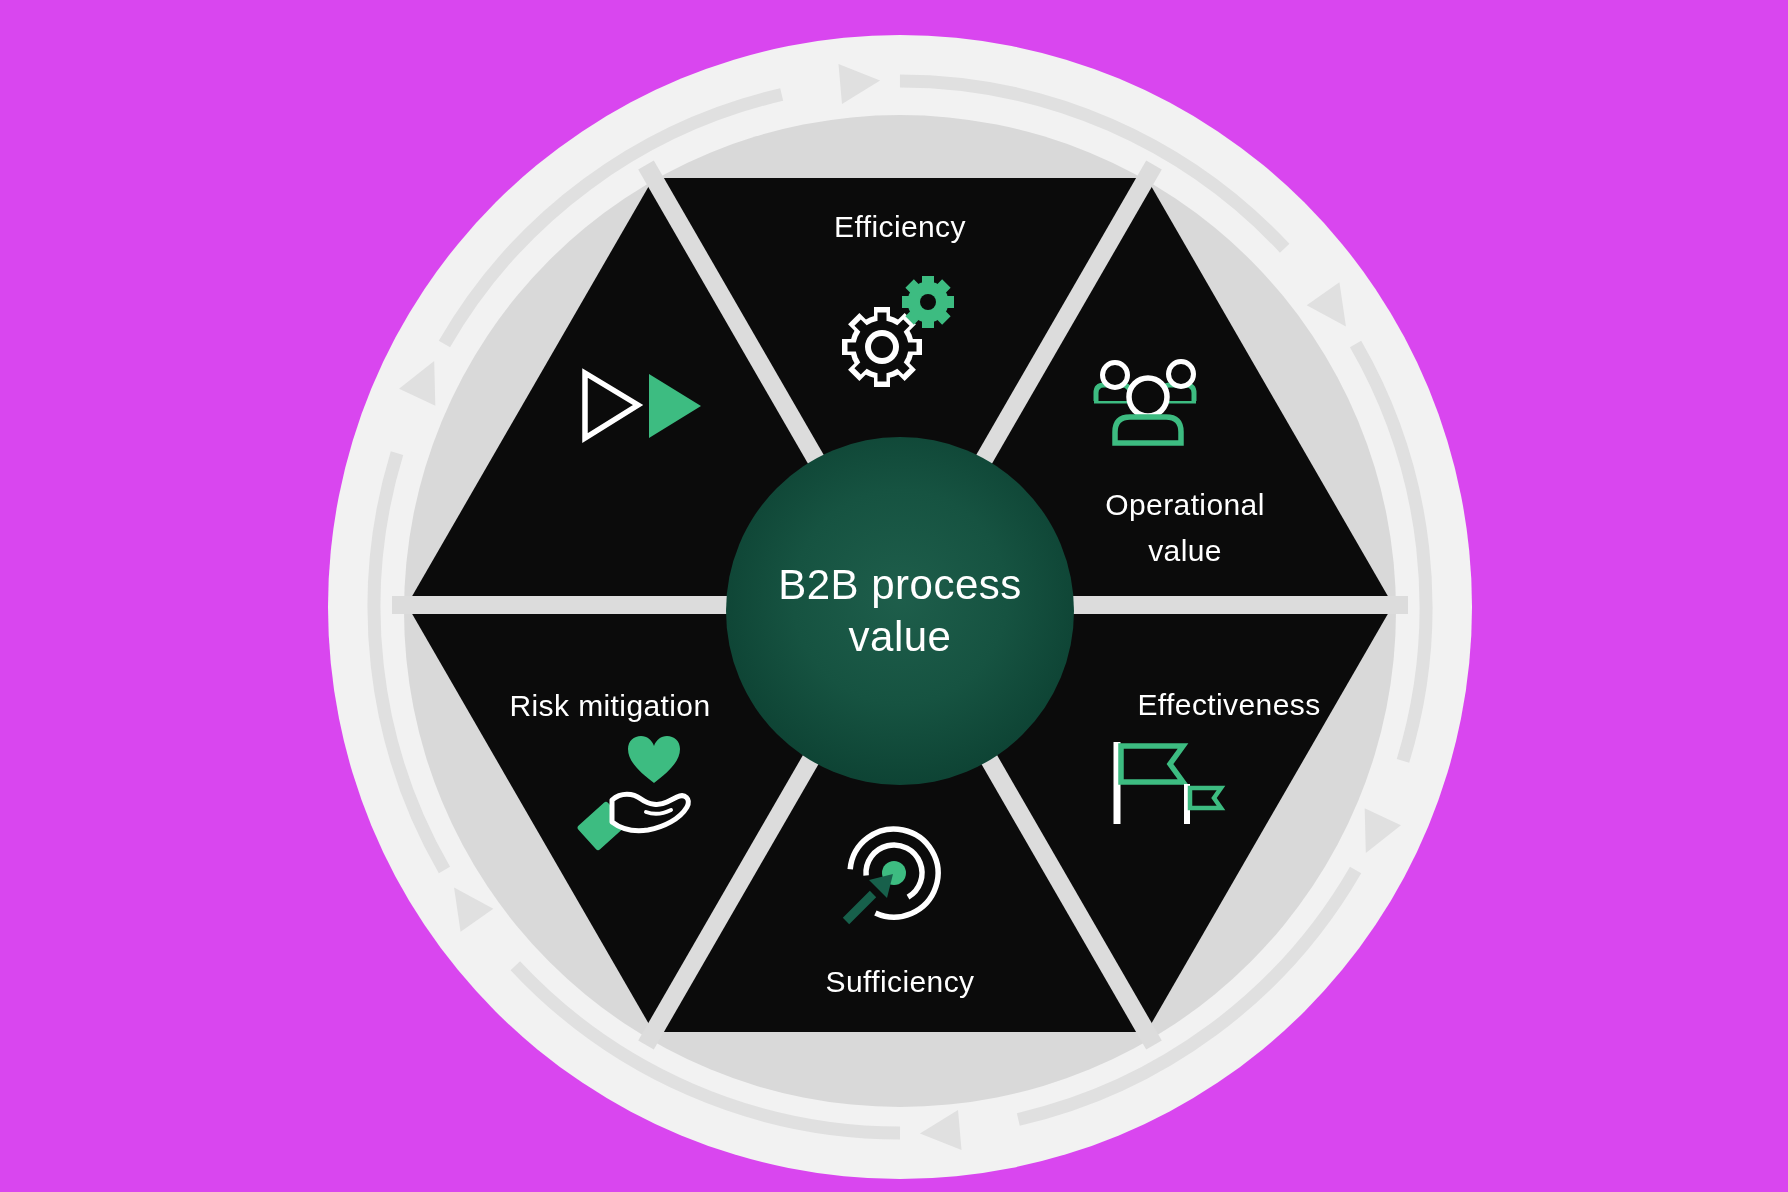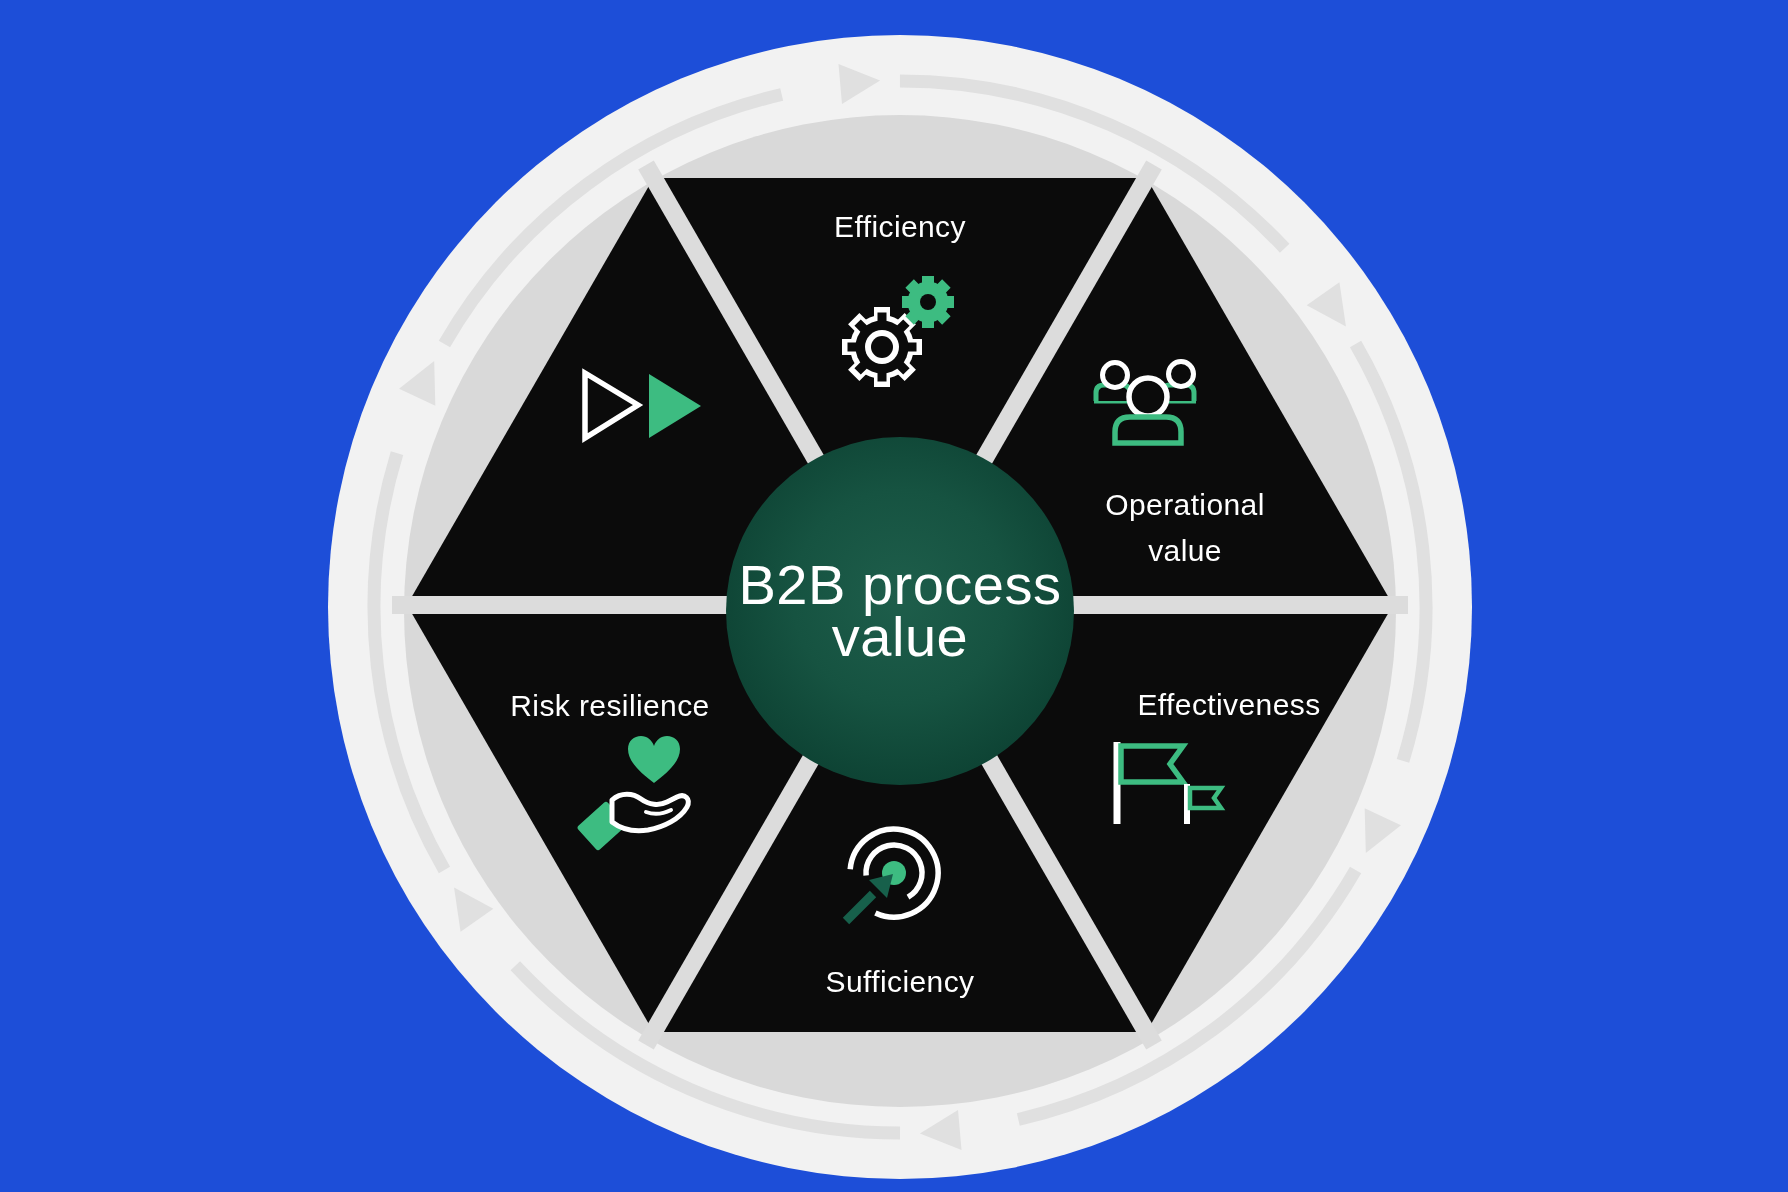--- a/index.html
+++ b/index.html
@@ -1,21 +1,21 @@
 <!DOCTYPE html>
 <html><head>
 <meta charset="utf-8">
 <style>
   html,body{margin:0;padding:0;background:#fff;}
-  .stage{position:relative;width:1788px;height:1192px;background:#1d4ed8;overflow:hidden;
+  .stage{position:relative;width:1788px;height:1192px;background:#d946ef;overflow:hidden;
          font-family:"Liberation Sans",sans-serif;}
   .stage svg{position:absolute;left:0;top:0;}
   .lbl{position:absolute;transform:translate(-50%,-50%);color:#ffffff;
        font-size:30px;line-height:46px;letter-spacing:.4px;text-align:center;white-space:nowrap;}
-  .lbl-center{font-size:56px;line-height:52px;letter-spacing:.5px;}
+  .lbl-center{font-size:42px;line-height:52px;letter-spacing:.5px;}
 </style>
 </head>
 <body>
 
 <div class="stage">
 
 <svg width="1788" height="1192" viewBox="0 0 1788 1192">
   <defs>
     <radialGradient id="gg" cx="50%" cy="46%" r="56%">
       <stop offset="0%" stop-color="#1e5e4b"></stop>
@@ -136,21 +136,21 @@
 
   <div class="lbl" style="left:1185px;top:528px">
     <div>Operational</div>
     <div>value</div>
   </div>
 
   <div class="lbl" style="left:1229px;top:705px">Effectiveness</div>
 
   <div class="lbl" style="left:900px;top:982px">Sufficiency</div>
 
-  <div class="lbl" style="left:610px;top:706px">Risk resilience</div>
+  <div class="lbl" style="left:610px;top:706px">Risk mitigation</div>
 
 
   <div class="lbl lbl-center" style="left:900px;top:611px">
     <div>B2B process</div>
     <div>value</div>
   </div>
 
 </div>
 
 </body></html>

